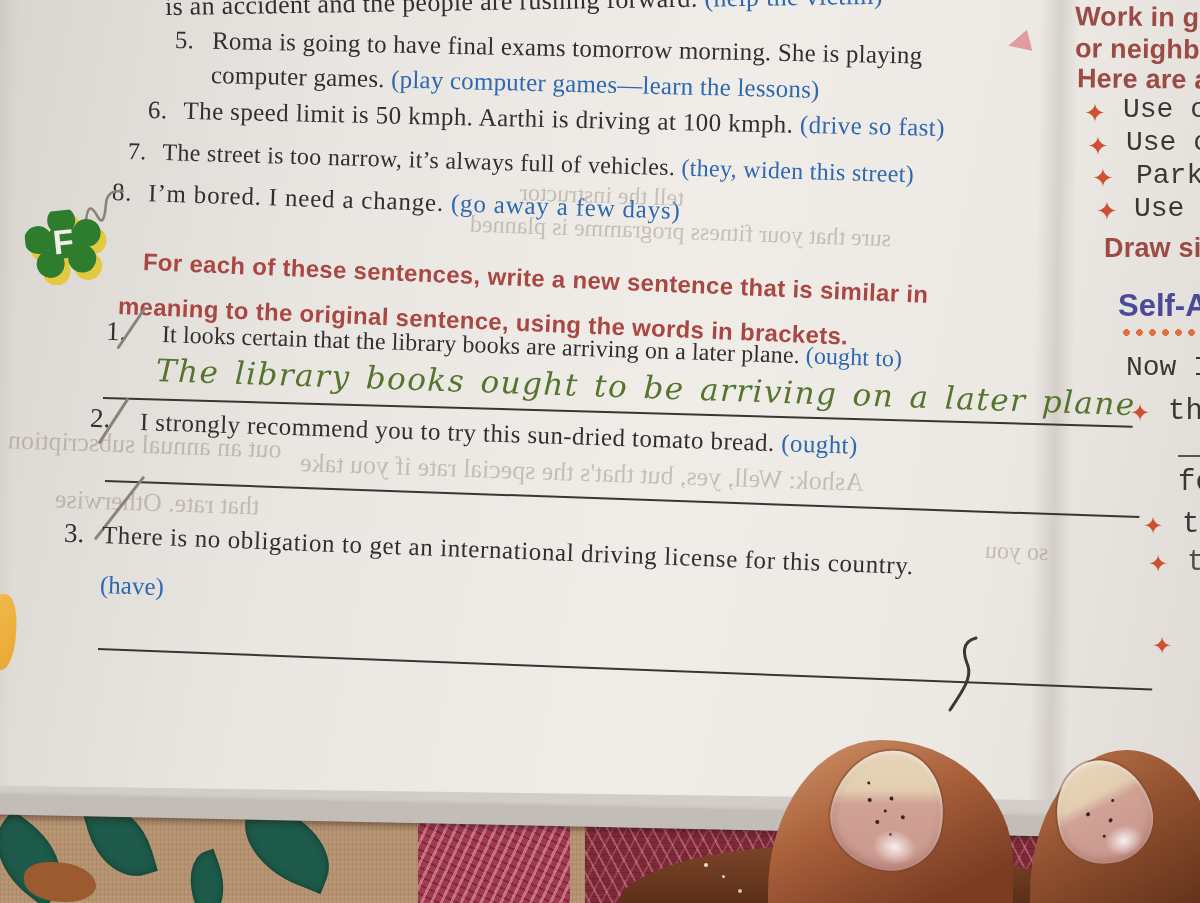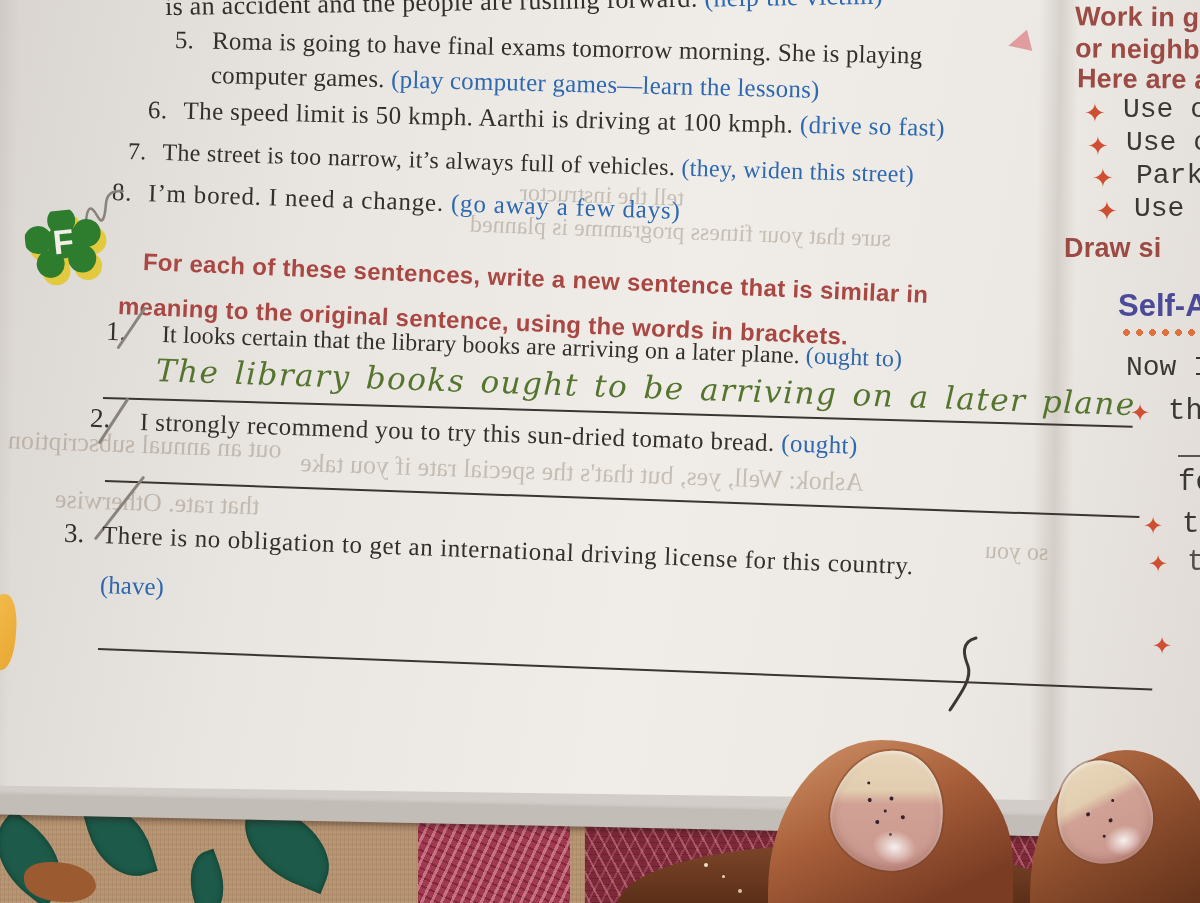--- a/index.html
+++ b/index.html
@@ -156,21 +156,21 @@
   <span class="star" style="left:1084px;top:98px;">✦</span>
   <div class="sbserif" style="left:1123px;top:94px;">Use of</div>
   <span class="star" style="left:1087px;top:131px;">✦</span>
   <div class="sbserif" style="left:1126px;top:127px;">Use of</div>
   <span class="star" style="left:1092px;top:163px;"></span>
   <span class="star" style="left:1092px;top:163px;">✦</span>
   <div class="sbserif" style="left:1136px;top:160px;">Parkin</div>
   <span class="star" style="left:1096px;top:196px;">✦</span>
   <div class="sbserif" style="left:1134px;top:193px;text-align:center;">Use o</div>
 
-  <div class="sbred" style="left:1064px;top:233px;">Draw si</div>
+  <div class="sbred" style="left:1104px;top:233px;">Draw si</div>
 
   <div class="abs" style="left:1118px;top:288px;font-family:'Liberation Sans',sans-serif;font-weight:bold;font-size:31px;color:#4a4a99;white-space:nowrap;">Self-A</div>
   <div class="dotline" style="left:1120px;top:328px;width:82px;"></div>
 
   <div class="sbserif" style="left:1126px;top:352px;font-size:28px;">Now I</div>
 
   <span class="star" style="left:1130px;top:399px;font-size:24px;">✦</span>
   <div class="sbserif" style="left:1168px;top:395px;font-size:29px;">tha</div>
   <div class="abs" style="left:1178px;top:455px;width:24px;border-top:2px solid #5a544e;"></div>
   <div class="sbserif" style="left:1178px;top:466px;font-size:29px;">fo</div>

